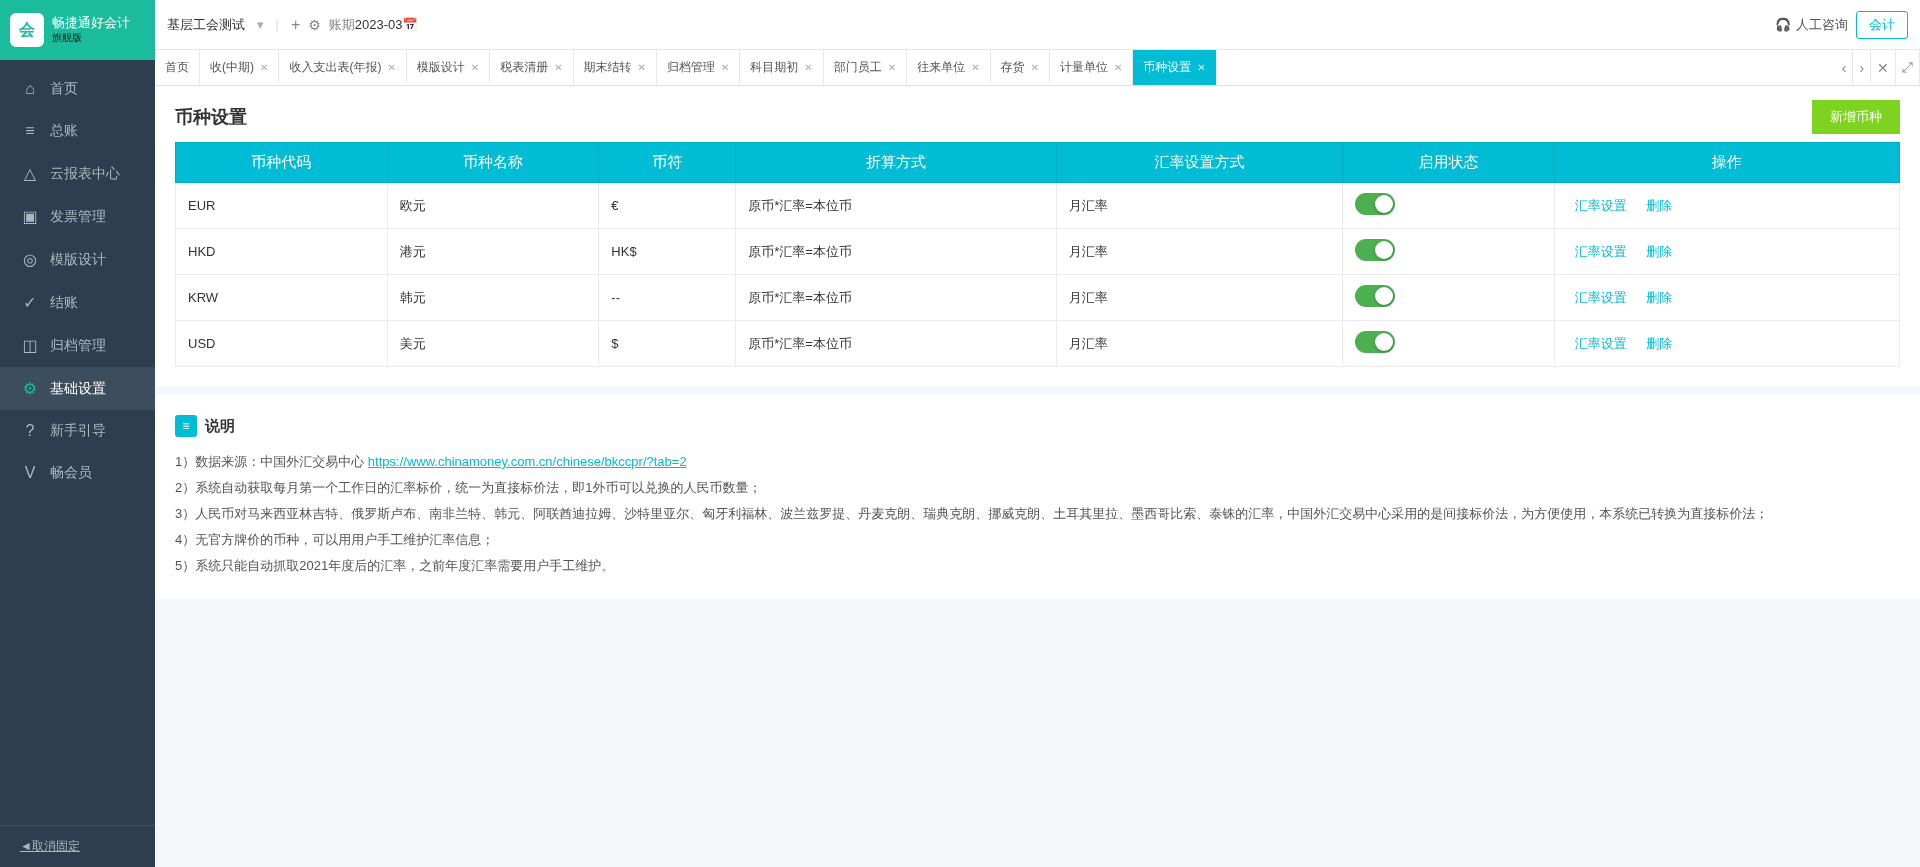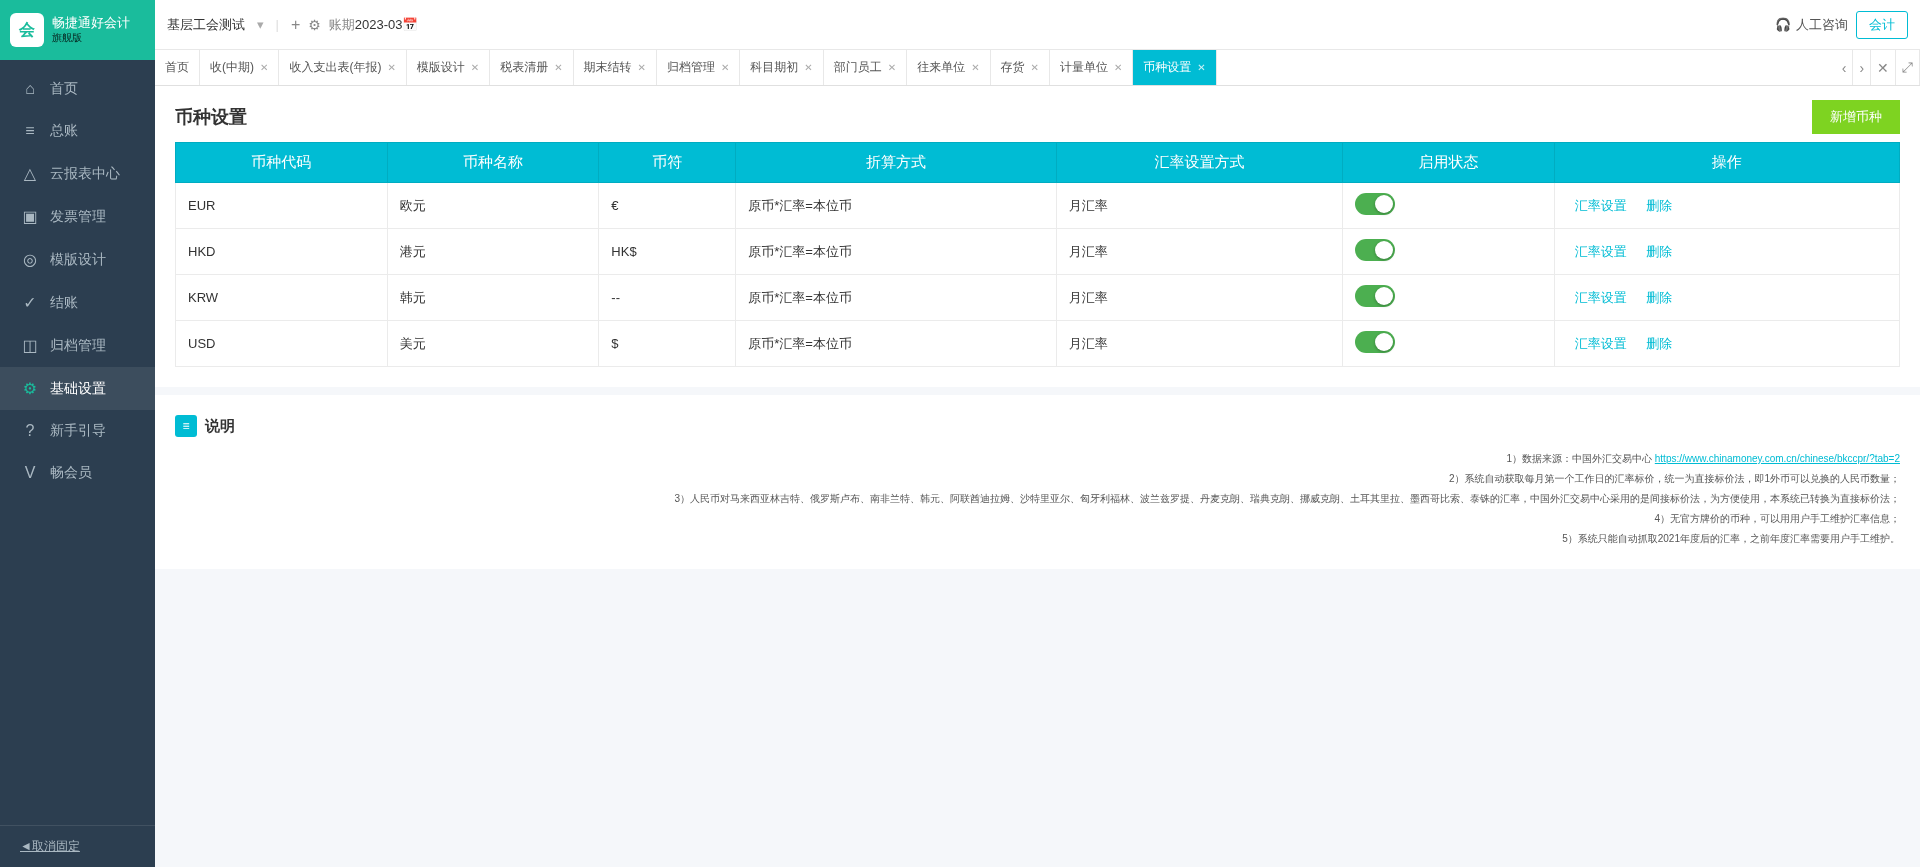--- a/index.html
+++ b/index.html
@@ -258,21 +258,21 @@
       width: 22px;
       height: 22px;
       background: #00bcd4;
       border-radius: 3px;
       display: flex;
       align-items: center;
       justify-content: center;
       color: white;
       font-size: 12px;
     }
-    .notes-content { color: #555; font-size: 10px; line-height: 2; text-align: right; }
+    .notes-content { color: #555; font-size: 13px; line-height: 2; }
     .notes-link { color: #00bcd4; text-decoration: underline; cursor: pointer; }
   </style>
 </head>
 <body>
 
 <div class="sidebar">
   <div class="sidebar-logo">
     <div class="sidebar-logo-icon">
       <span>会</span>
     </div>

